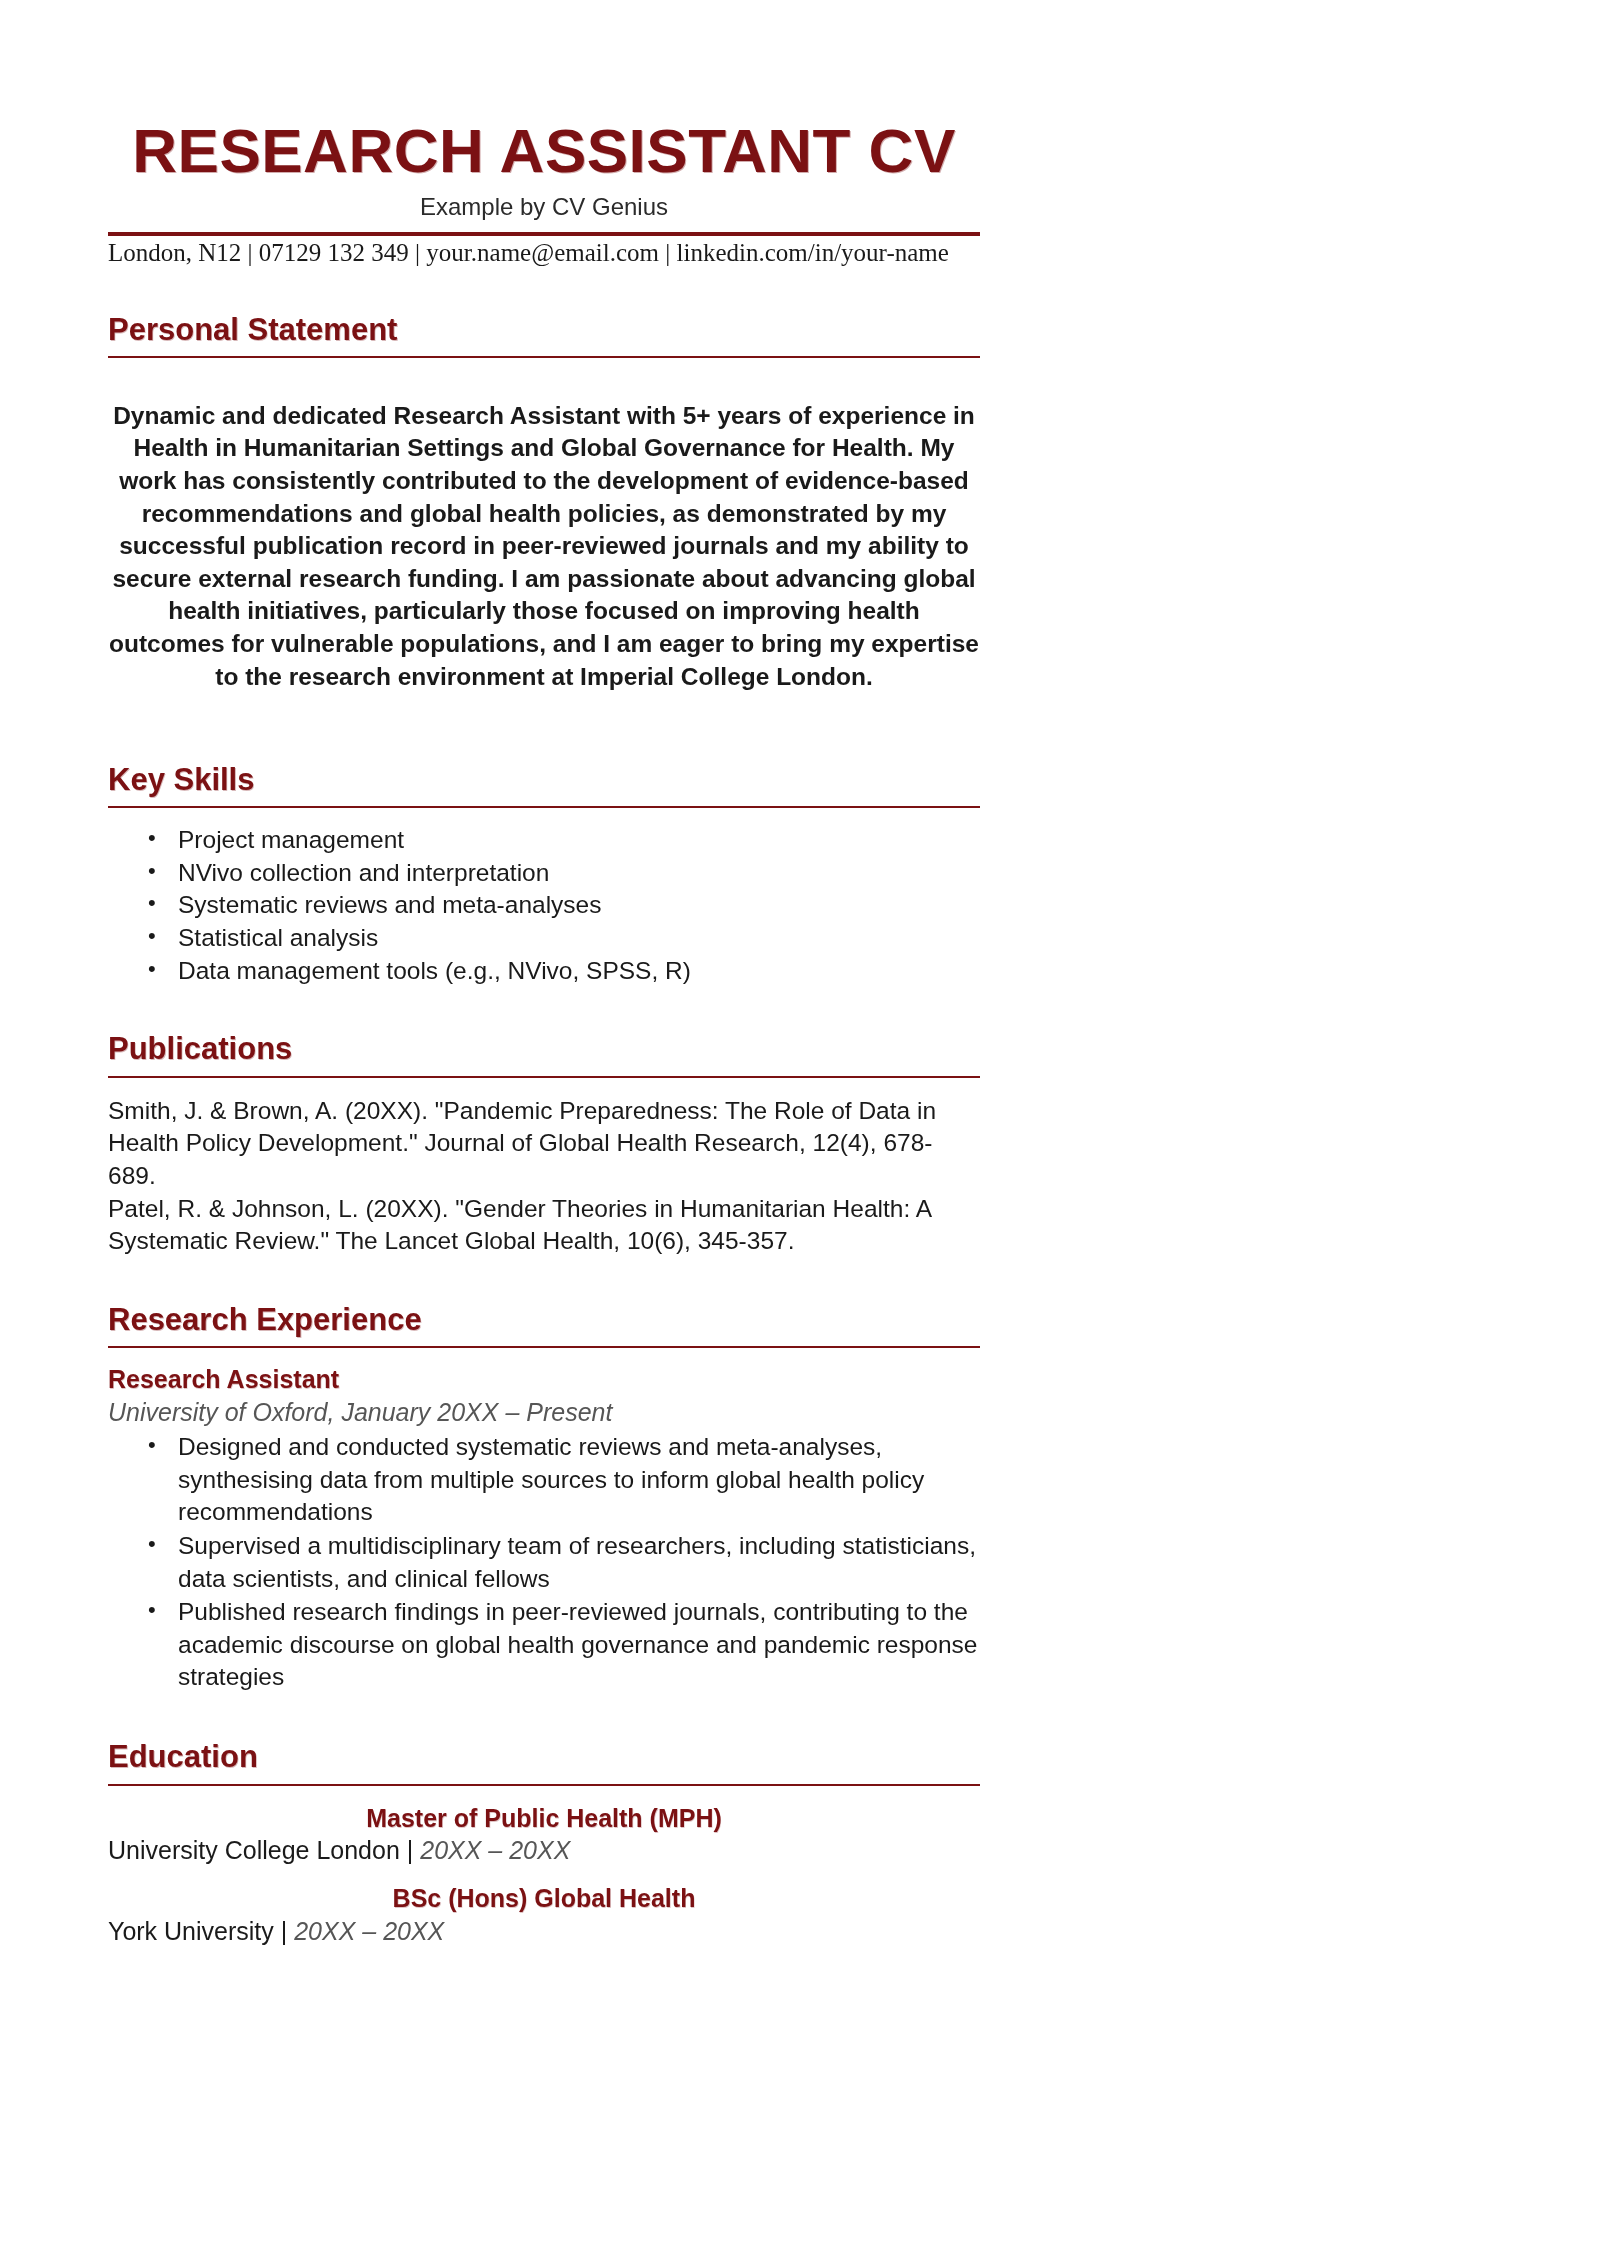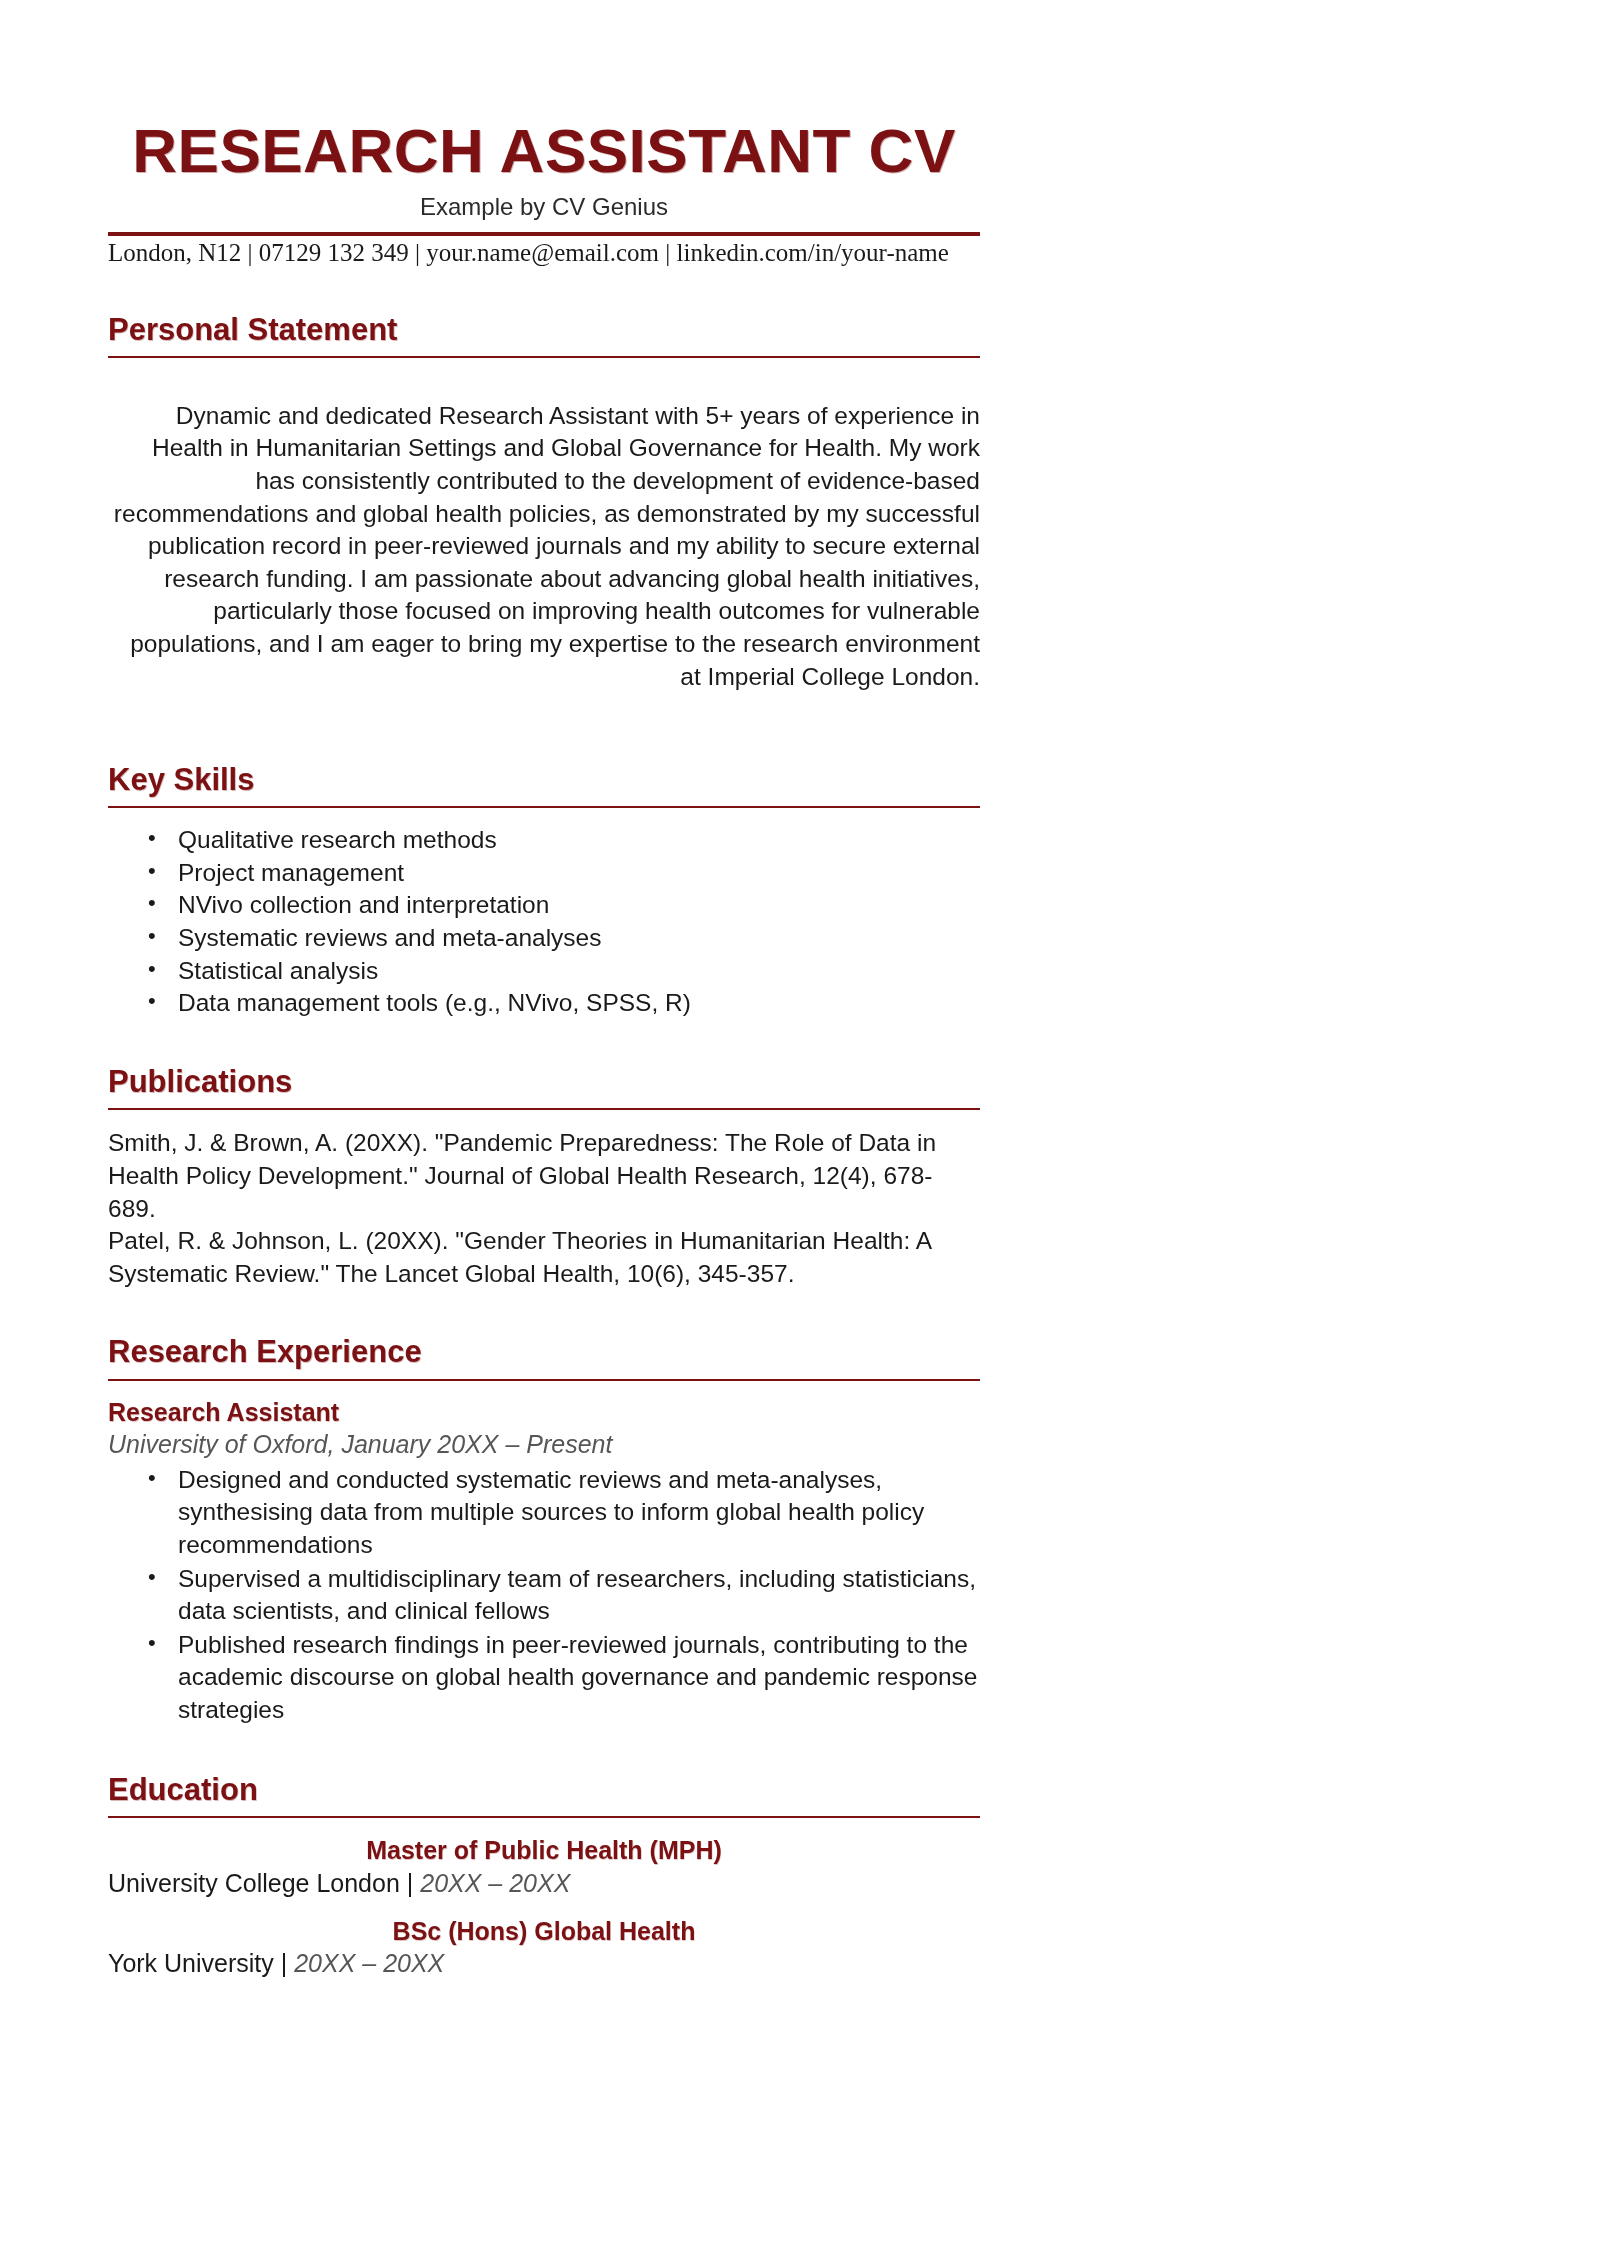--- a/index.html
+++ b/index.html
@@ -81,21 +81,22 @@
     margin-top: 9px;
     border-top: 2px solid #7B1113;
     width: 100%;
   }
 
   .body-text {
     padding-top: 17px;
     font-size: 24.5px;
     line-height: 1.33;
     color: #1a1a1a;
-    text-align: right;
+    text-align: center;
+    font-weight: bold;
   }
 
   
   ul.bullets {
     margin: 0;
     padding-top: 16px;
     padding-left: 0;
     list-style: none;
   }
   ul.bullets li {
@@ -183,21 +184,20 @@
     <div class="section">
       <h2 class="section-title">Personal Statement</h2>
       <div class="section-rule"></div>
       <p class="body-text">Dynamic and dedicated Research Assistant with 5+ years of experience in Health in Humanitarian Settings and Global Governance for Health. My work has consistently contributed to the development of evidence-based recommendations and global health policies, as demonstrated by my successful publication record in peer-reviewed journals and my ability to secure external research funding. I am passionate about advancing global health initiatives, particularly those focused on improving health outcomes for vulnerable populations, and I am eager to bring my expertise to the research environment at Imperial College London.</p>
     </div>
 
     <div class="section">
       <h2 class="section-title">Key Skills</h2>
       <div class="section-rule"></div>
       <ul class="bullets tight">
-        <li>Qualitative research methods</li>
         <li>Project management</li>
         <li>NVivo collection and interpretation</li>
         <li>Systematic reviews and meta-analyses</li>
         <li>Statistical analysis</li>
         <li>Data management tools (e.g., NVivo, SPSS, R)</li>
       </ul>
     </div>
 
     <div class="section">
       <h2 class="section-title">Publications</h2>

